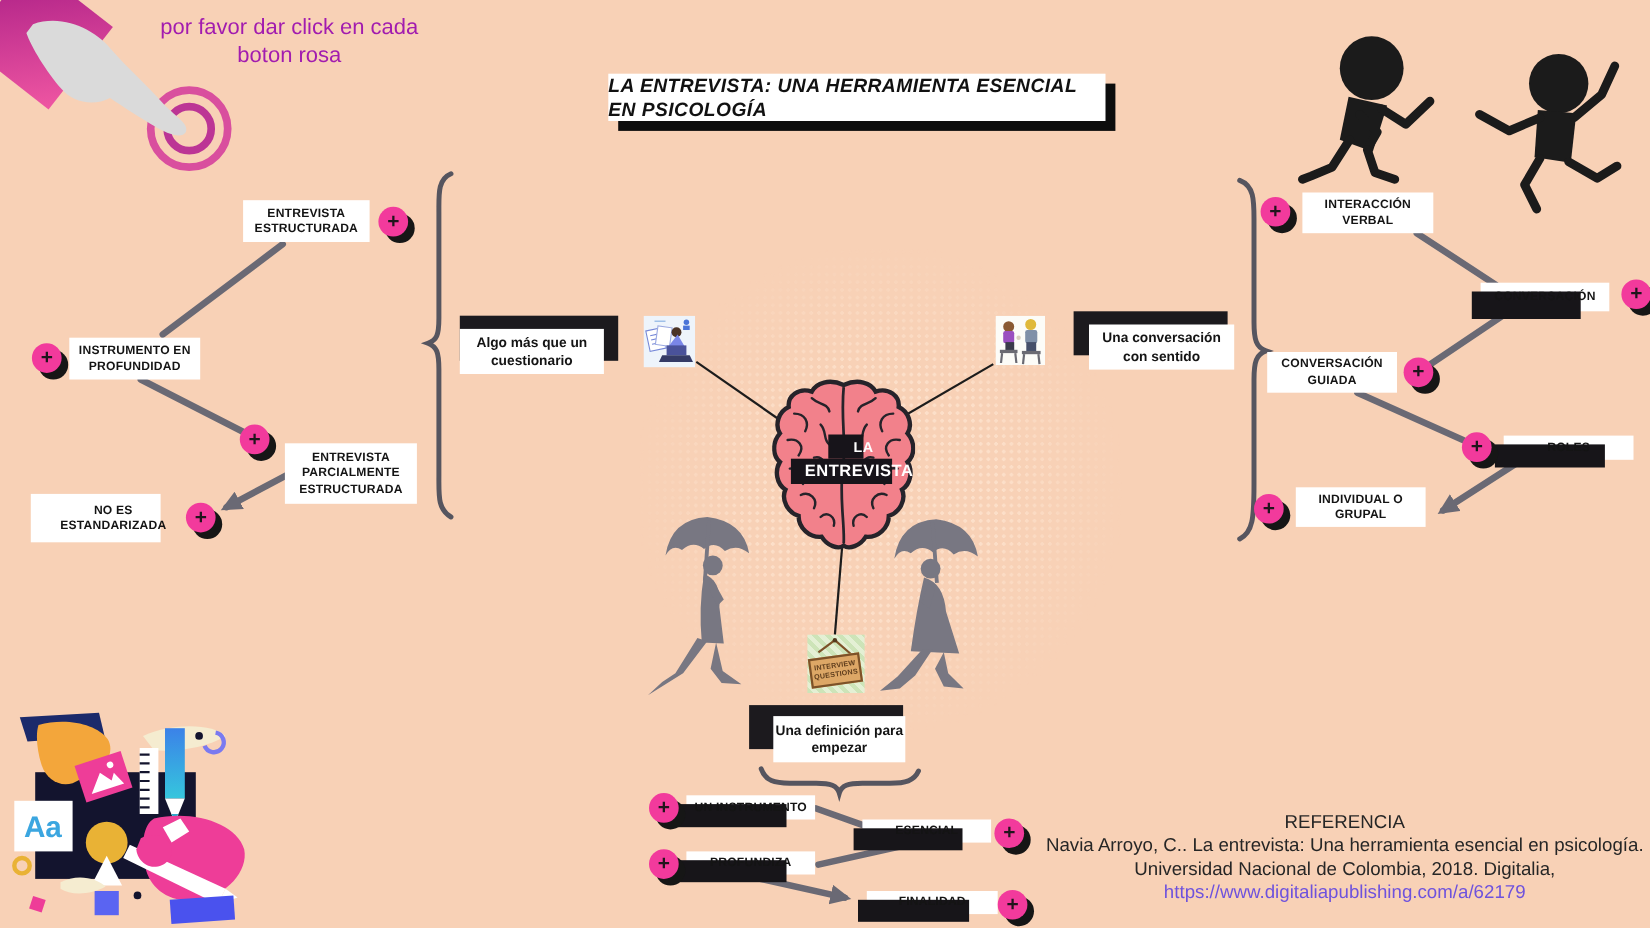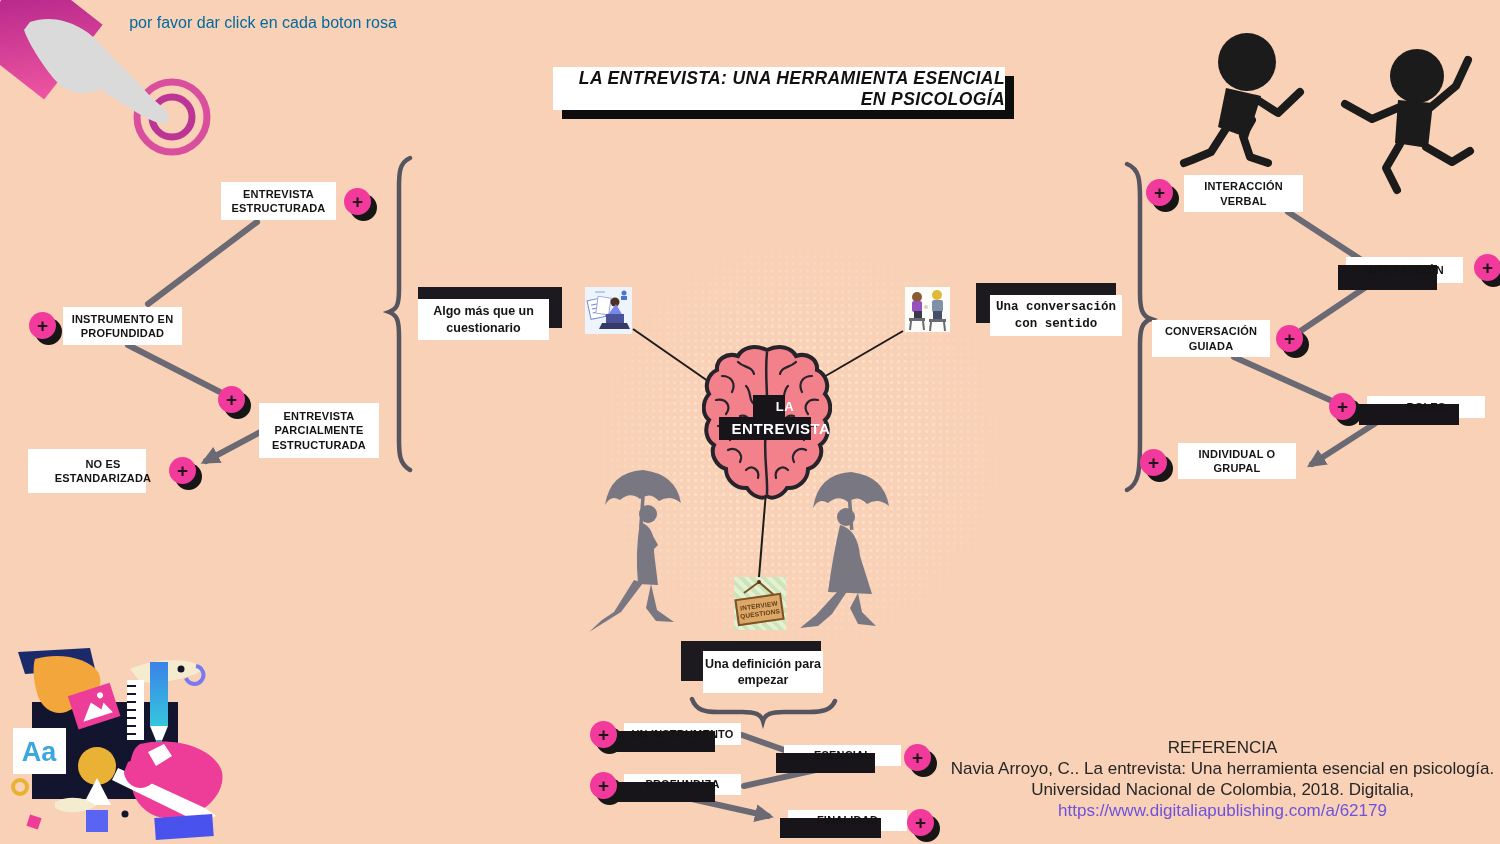--- a/index.html
+++ b/index.html
@@ -12,28 +12,28 @@
   .dots {
     position:absolute; left:580px; top:225px; width:440px; height:440px;
     background-image:radial-gradient(#fcdfc9 1.4px, transparent 1.5px);
     background-size:7px 7px;
     -webkit-mask-image:radial-gradient(ellipse at center, #000 35%, transparent 72%);
     mask-image:radial-gradient(ellipse at center, #000 35%, transparent 72%);
   }
   svg.overlay { position:absolute; left:0; top:0; }
   .instruction {
     position:absolute; left:128px; top:13px; width:270px;
-    font-size:16px; line-height:1.25; color:#0369a1; text-align:center;
+    font-size:20px; line-height:1.25; color:#a21caf; text-align:center;
   }
   .title {
     position:absolute; left:553px; top:67px; width:452px; height:43px;
     background:#fff; box-shadow:9px 9px 0 #0d0d0d; z-index:2;
     display:flex; align-items:center; justify-content:center;
     font-weight:bold; font-style:italic; font-size:17.5px; letter-spacing:.4px;
-    color:#111; text-transform:uppercase;text-align:right;
+    color:#111; text-transform:uppercase;
   }
   .node {
     position:absolute; background:#fff; z-index:2;
     display:flex; align-items:center; justify-content:center; text-align:center;
     font-weight:bold; font-size:11px; line-height:1.3; color:#141414;
     letter-spacing:.2px; padding:2px 4px;
   }
   .bar-node::before {
     content:""; position:absolute; left:-8px; right:26px; top:8px; bottom:-7px;
     background:#171519; z-index:-1;
@@ -209,21 +209,21 @@
       <span>ENTREVISTA PARCIALMENTE ESTRUCTURADA</span>
     </div>
   <div class="node" style="left:28px; top:449px; width:118px; height:44px;padding-left:36px;">
       <span>NO ES ESTANDARIZADA</span>
     </div>
 
   <div class="node" style="left:1184px; top:175px; width:119px; height:37px;">
       <span>INTERACCIÓN VERBAL</span>
     </div>
   <div class="node bar-node" style="left:1346px; top:257px; width:117px; height:26px;">
-      <span>INTERACCIÓN</span>
+      <span>CONVERSACIÓN</span>
     </div>
   <div class="node" style="left:1152px; top:320px; width:118px; height:37px;">
       <span>CONVERSACIÓN GUIADA</span>
     </div>
   <div class="node bar-node" style="left:1367px; top:396px; width:118px; height:22px;">
       <span>ROLES</span>
     </div>
   <div class="node" style="left:1178px; top:443px; width:118px; height:36px;">
       <span>INDIVIDUAL O GRUPAL</span>
     </div>
@@ -240,21 +240,21 @@
   <div class="node bar-node" style="left:788px; top:810px; width:119px; height:21px;">
       <span>FINALIDAD</span>
     </div>
 
   <div class="summary-black" style="left:418px; top:287px; width:144px; height:41px;"></div>
   <div class="summary-white" style="left:418px; top:299px; width:131px; height:41px;">
       <span>Algo más que un cuestionario</span>
     </div>
 
   <div class="summary-black" style="left:976px; top:283px; width:140px; height:40px;"></div>
-  <div class="summary-white" style="left:990px; top:295px; width:132px; height:41px;font-family:Liberation Mono, monospace;">
+  <div class="summary-white" style="left:990px; top:295px; width:132px; height:41px;">
       <span>Una conversación con sentido</span>
     </div>
 
   <div class="summary-black" style="left:681px; top:641px; width:140px; height:40px;"></div>
   <div class="summary-white" style="left:703px; top:651px; width:120px; height:42px;">
       <span>Una definición para empezar</span>
     </div>
 
   <div class="plus" style="left:344px; top:188px;">
       <span>+</span>

